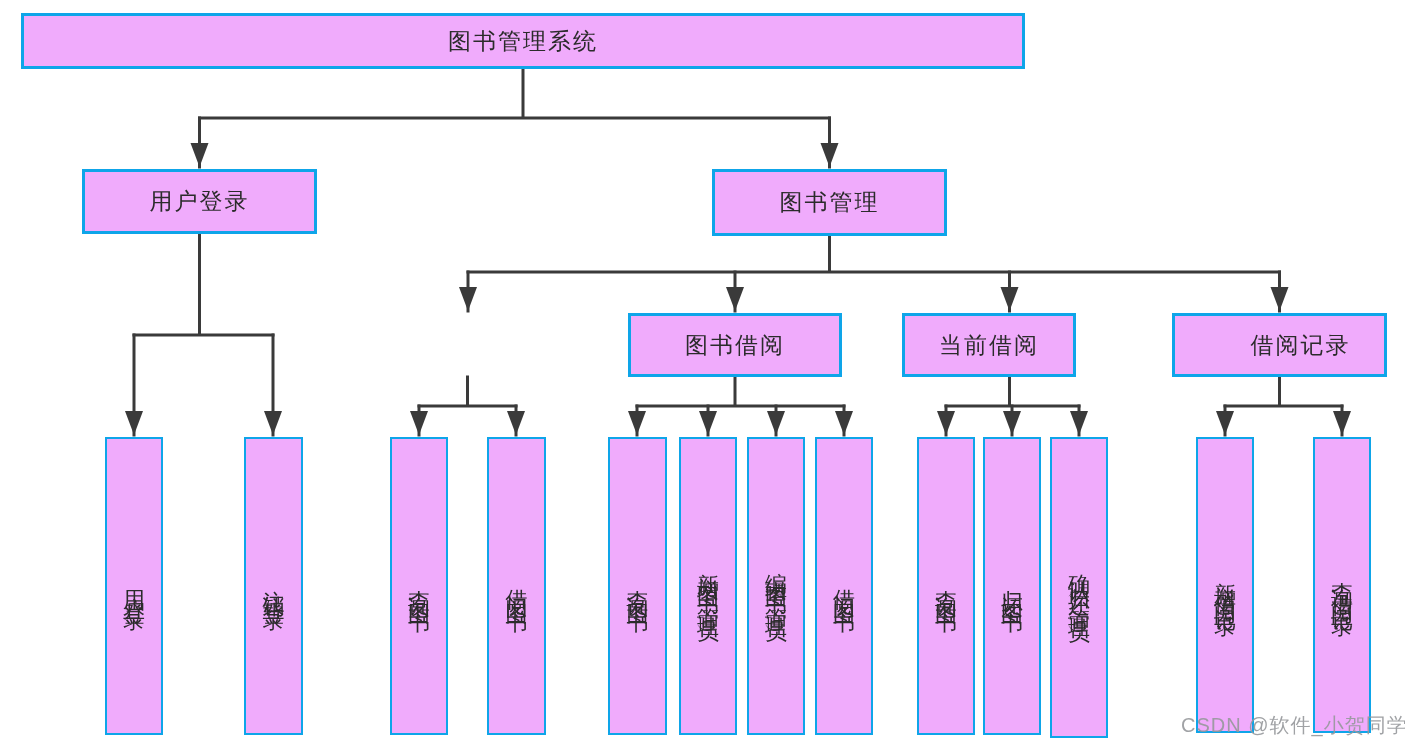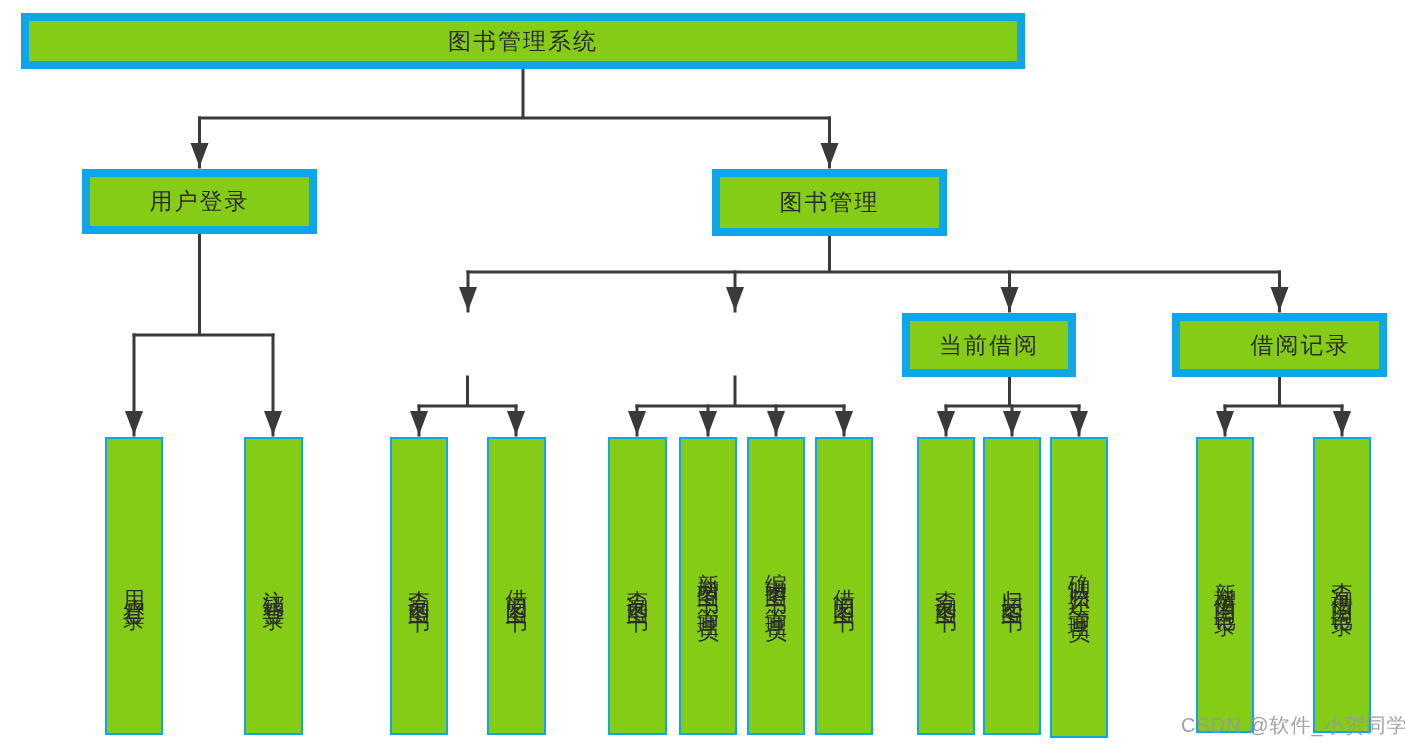--- a/index.html
+++ b/index.html
@@ -25,22 +25,22 @@
   }
   .wire {
     stroke: #3a3a3a;
     stroke-width: 3;
     fill: none;
     stroke-linecap: square;
   }
   .node {
     position: absolute;
     box-sizing: border-box;
-    background: #84cc16;
-    border: 8px solid #0ea5e9;
+    background: #f0abfc;
+    border: 3px solid #0ea5e9;
     display: flex;
     align-items: center;
     justify-content: center;
     font-size: 23px;
     letter-spacing: 2px;
     color: #2b2b2b;
     white-space: nowrap;
   }
   .leaf {
     border-width: 2px;
@@ -113,20 +113,23 @@
     <span>图书管理系统</span>
   </div>
 
   <div class="node" style="left:82px; top:169px; width:235px; height:65px;">
     <span>用户登录</span>
   </div>
   <div class="node" style="left:712px; top:169px; width:235px; height:67px;">
     <span>图书管理</span>
   </div>
 
+  <div class="node" style="left:628px; top:313px; width:214px; height:64px;">
+    <span>图书借阅</span>
+  </div>
   <div class="node" style="left:902px; top:313px; width:174px; height:64px;">
     <span>当前借阅</span>
   </div>
   <div class="node" style="left:1172px; top:313px; width:215px; height:64px;padding-left:42px;">
     <span>借阅记录</span>
   </div>
 
   <div class="node leaf" style="left:105px; top:437px; width:58px; height:298px;">
     <span class="vtext">用户登录</span>
   </div>

